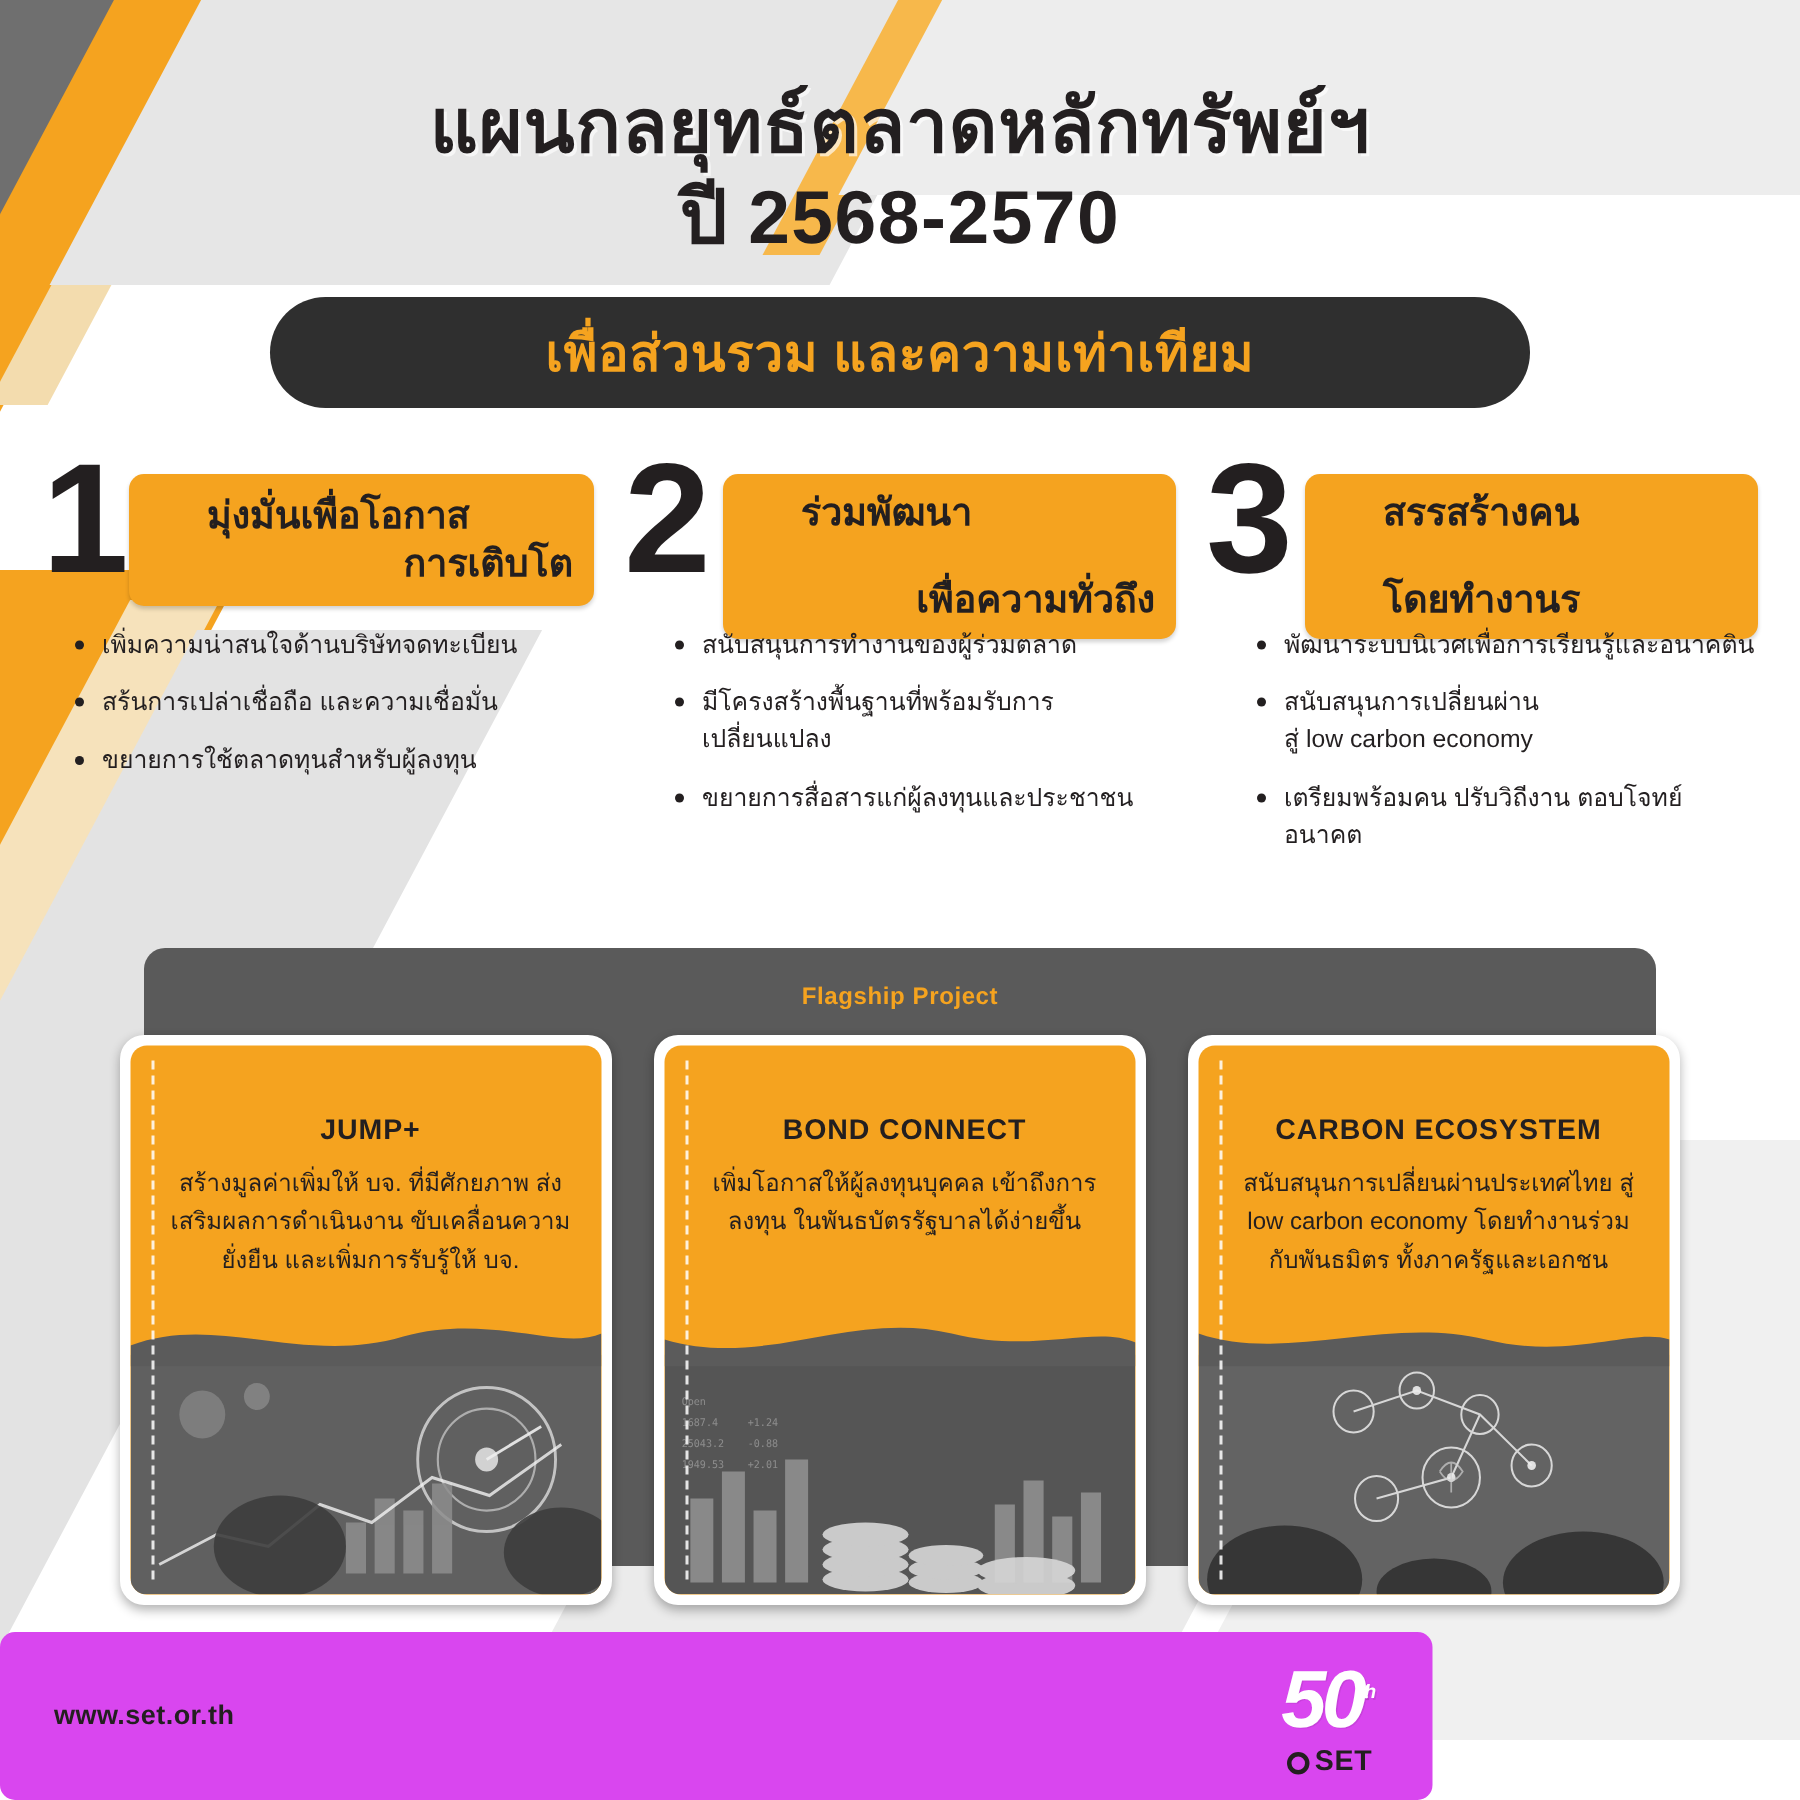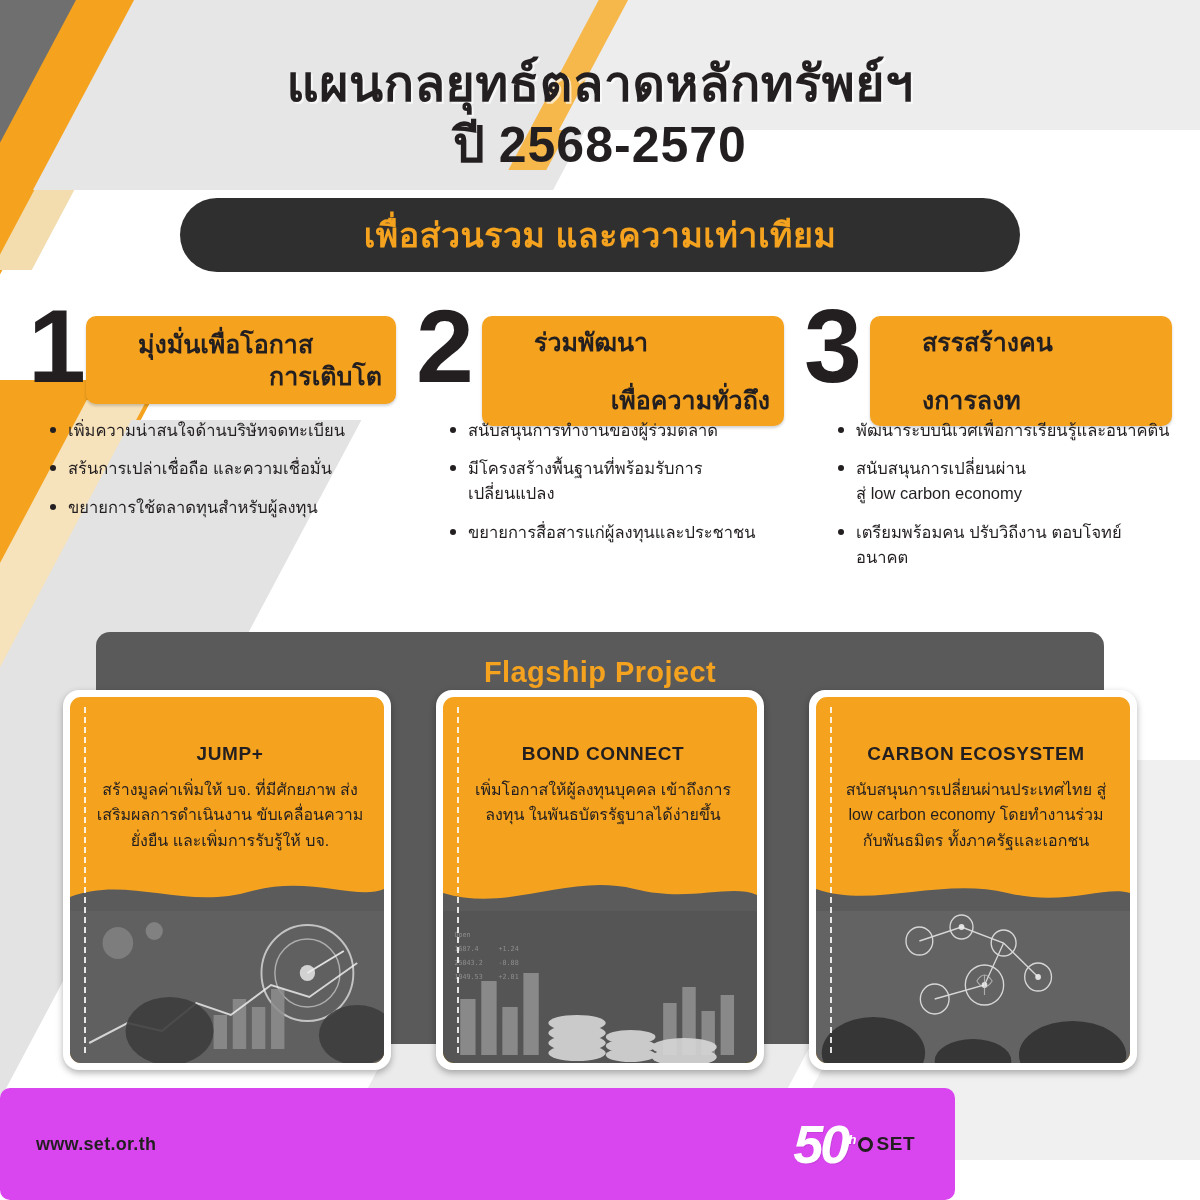--- a/index.html
+++ b/index.html
@@ -87,28 +87,28 @@
   }
 
   
   .flagship {
     position: absolute; left: 96px; top: 632px;
     width: 1008px; height: 412px;
     background: #5a5a5a; border-radius: 14px;
   }
   .flagship-title {
     text-align: center; padding-top: 24px;
-    font-size: 29px; font-weight: bold; color: #f5a31f;
+    font-size: 16px; font-weight: bold; color: #f5a31f;
     letter-spacing: .4px;
   }
 
   
   .cards {
     position: absolute; left: 0; top: 690px; width: 1200px;
-    display: flex; justify-content: center; gap: 45px;
+    display: flex; justify-content: center; gap: 28px;
   }
   .card {
     width: 328px; height: 380px;
     background: #ffffff;
     border-radius: 16px;
     padding: 7px;
     box-shadow: 0 3px 7px rgba(0,0,0,.3);
     position: relative;
     overflow: hidden;
   }
@@ -150,21 +150,21 @@
     position: absolute; left: 0; bottom: 0; width: 955px; height: 112px;
     background: #d946ef;
     border-radius: 10px;
   }
   .footer .url {
     position: absolute; left: 36px; top: 50%; transform: translateY(-50%);
     font-size: 18px; font-weight: bold; color: #231f20; letter-spacing: .3px;
   }
   .logo {
     position: absolute; right: 40px; top: 50%; transform: translateY(-50%);
-    display: flex; align-items: center;
+    display: flex; align-items: center; flex-direction: column;
   }
   .logo-50 {
     font-size: 54px; font-weight: bold; color: #ffffff;
     font-style: italic; letter-spacing: -3px;
     text-shadow: 1px 1px 0 rgba(0,0,0,.08);
   }
   .logo-th { font-size: 13px; color: #ffffff; vertical-align: super; font-weight: bold; }
   .logo-set {
     display: flex; align-items: center; gap: 4px;
     margin-left: 4px;
@@ -236,21 +236,21 @@
         <li>มีโครงสร้างพื้นฐานที่พร้อมรับการเปลี่ยนแปลง</li>
         <li>ขยายการสื่อสารแก่ผู้ลงทุนและประชาชน</li>
       </ul>
     </div>
 
     <div class="pillar p3">
       <div class="pillar-head">
         <div class="bignum">3</div>
         <div class="headbox">
           <div class="l">สรรสร้างคน</div>
-          <div class="l r2">งการลงท</div>
+          <div class="l r2">โดยทำงานร</div>
         </div>
       </div>
       <ul class="bullets">
         <li>พัฒนาระบบนิเวศเพื่อการเรียนรู้และอนาคติน</li>
         <li style="white-space:pre-line">สนับสนุนการเปลี่ยนผ่าน
 สู่ low carbon economy</li>
         <li>เตรียมพร้อมคน ปรับวิถีงาน ตอบโจทย์อนาคต</li>
       </ul>
     </div>
   </div>

